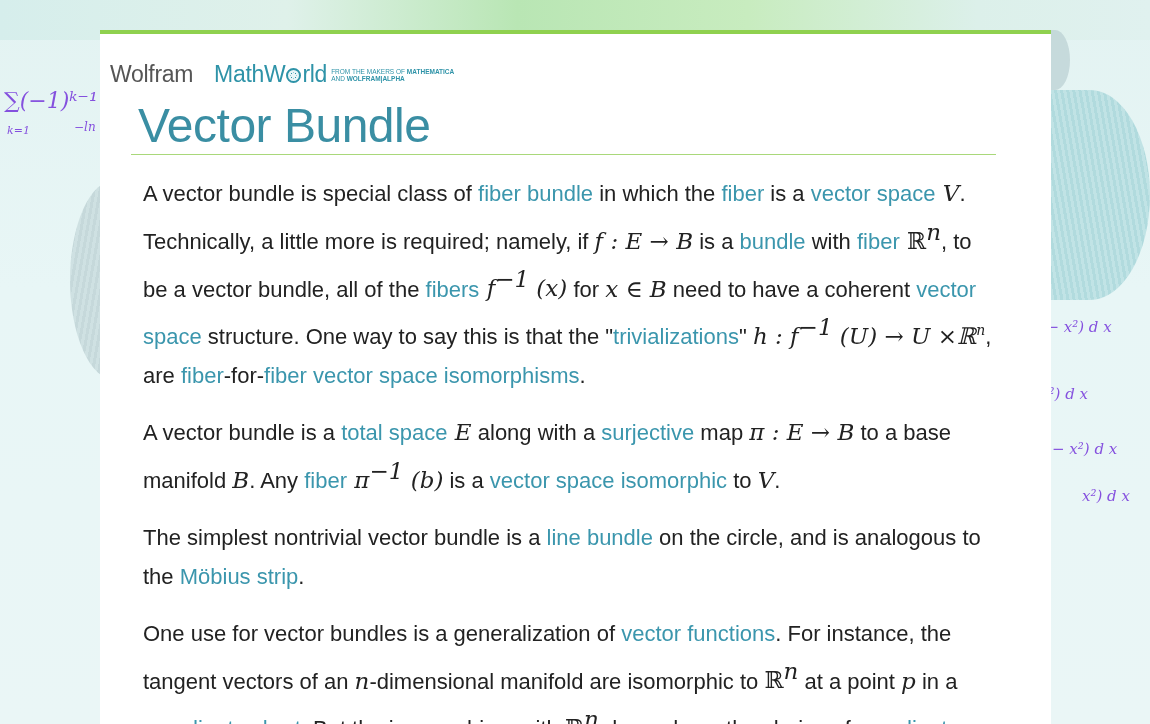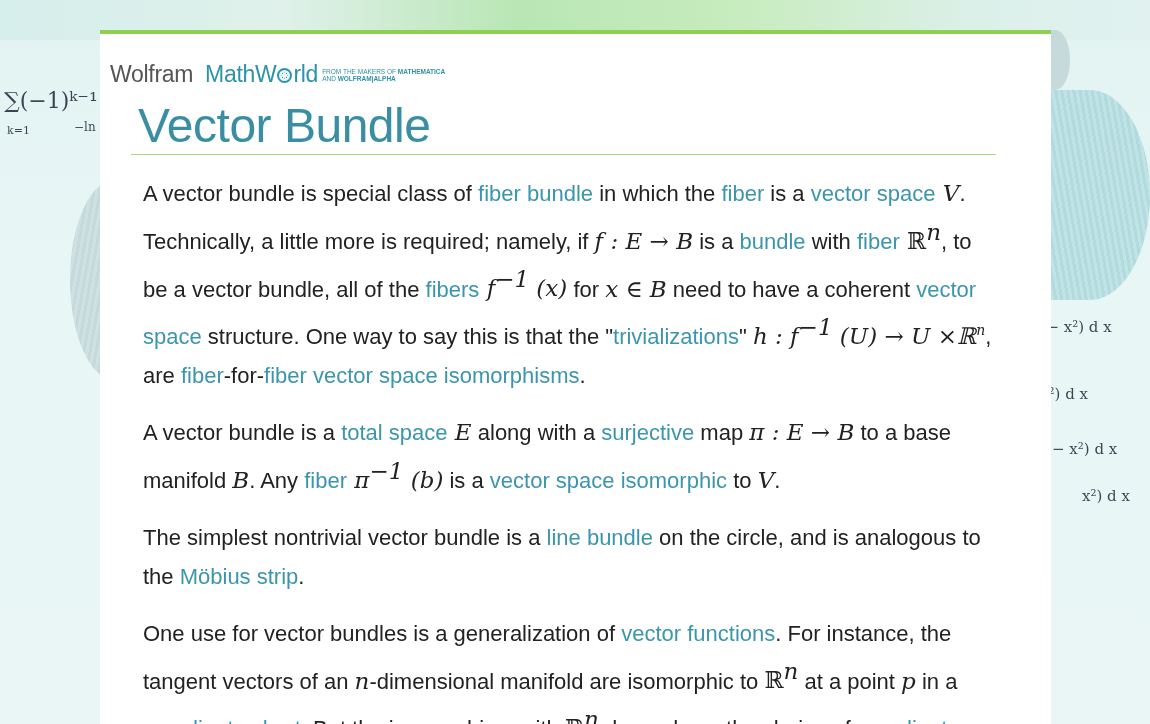--- a/index.html
+++ b/index.html
@@ -5,21 +5,21 @@
   html, body { margin:0; padding:0; }
   body {
     width:1150px; height:724px; overflow:hidden; position:relative;
     background: linear-gradient(180deg, #e3f3f2 0%, #e8f6f6 40%, #eaf6f6 100%);
     font-family: "Liberation Sans", "DejaVu Sans", sans-serif;
   }
   .top-glow {
     position:absolute; left:0; top:0; width:1150px; height:40px;
     background: linear-gradient(90deg, #d6eeec 0%, #dff1ea 25%, #b9e6b4 45%, #c8ecbf 65%, #dcf0ea 85%, #e0f1ef 100%);
   }
-  .bg-deco { position:absolute; color:#0f172a; font-family:"DejaVu Serif", serif; opacity:.8; }
+  .bg-deco { position:absolute; color:#6d28d9; font-family:"DejaVu Serif", serif; font-style:italic; opacity:.8; }
   .swirl-left {
     position:absolute; left:70px; top:180px; width:90px; height:200px;
     border-radius:50% 0 0 50%;
     background: repeating-linear-gradient(100deg,#b7cccf 0 3px,#c4d8da 3px 6px);
     opacity:.7;
   }
   .swirl-right {
     position:absolute; left:1030px; top:90px; width:120px; height:210px;
     border-radius:0 60% 60% 0;
     background: repeating-linear-gradient(80deg,#9fd2d6 0 3px,#b4dde0 3px 6px);
@@ -28,21 +28,21 @@
   .swirl-right2 {
     position:absolute; left:1040px; top:30px; width:30px; height:60px;
     border-radius: 0 50% 50% 0; background:#b9cfd2; opacity:.7;
   }
   .card {
     position:absolute; left:100px; top:30px; width:951px; height:700px;
     background:#ffffff; border-top:4px solid #8fd14f;
   }
   .brand { position:absolute; left:10px; top:27px; display:flex; align-items:center; }
   .brand-wolfram { font-size:23px; color:#555; letter-spacing:-0.3px; }
-  .brand-math { font-size:23px; color:#2e93a8; margin-left:12px; letter-spacing:-0.3px; }
+  .brand-math { font-size:23px; color:#2e93a8; margin-left:21px; letter-spacing:-0.3px; }
   .globe-o {
     display:inline-block; width:15px; height:15px; border-radius:50%;
     border:2px solid #2e93a8; vertical-align:-1px; margin:0 1px;
     background: radial-gradient(circle, #e8f5f7 30%, #2e93a8 31%, #2e93a8 38%, #e8f5f7 39%);
     box-sizing:border-box;
   }
   .brand-tag { margin-left:4px; font-size:6.5px; line-height:7px; color:#2e93a8; }
   .brand-tag b { font-weight:bold; }
   .page-title {
     position:absolute; left:30px; top:56px; margin:8px;

